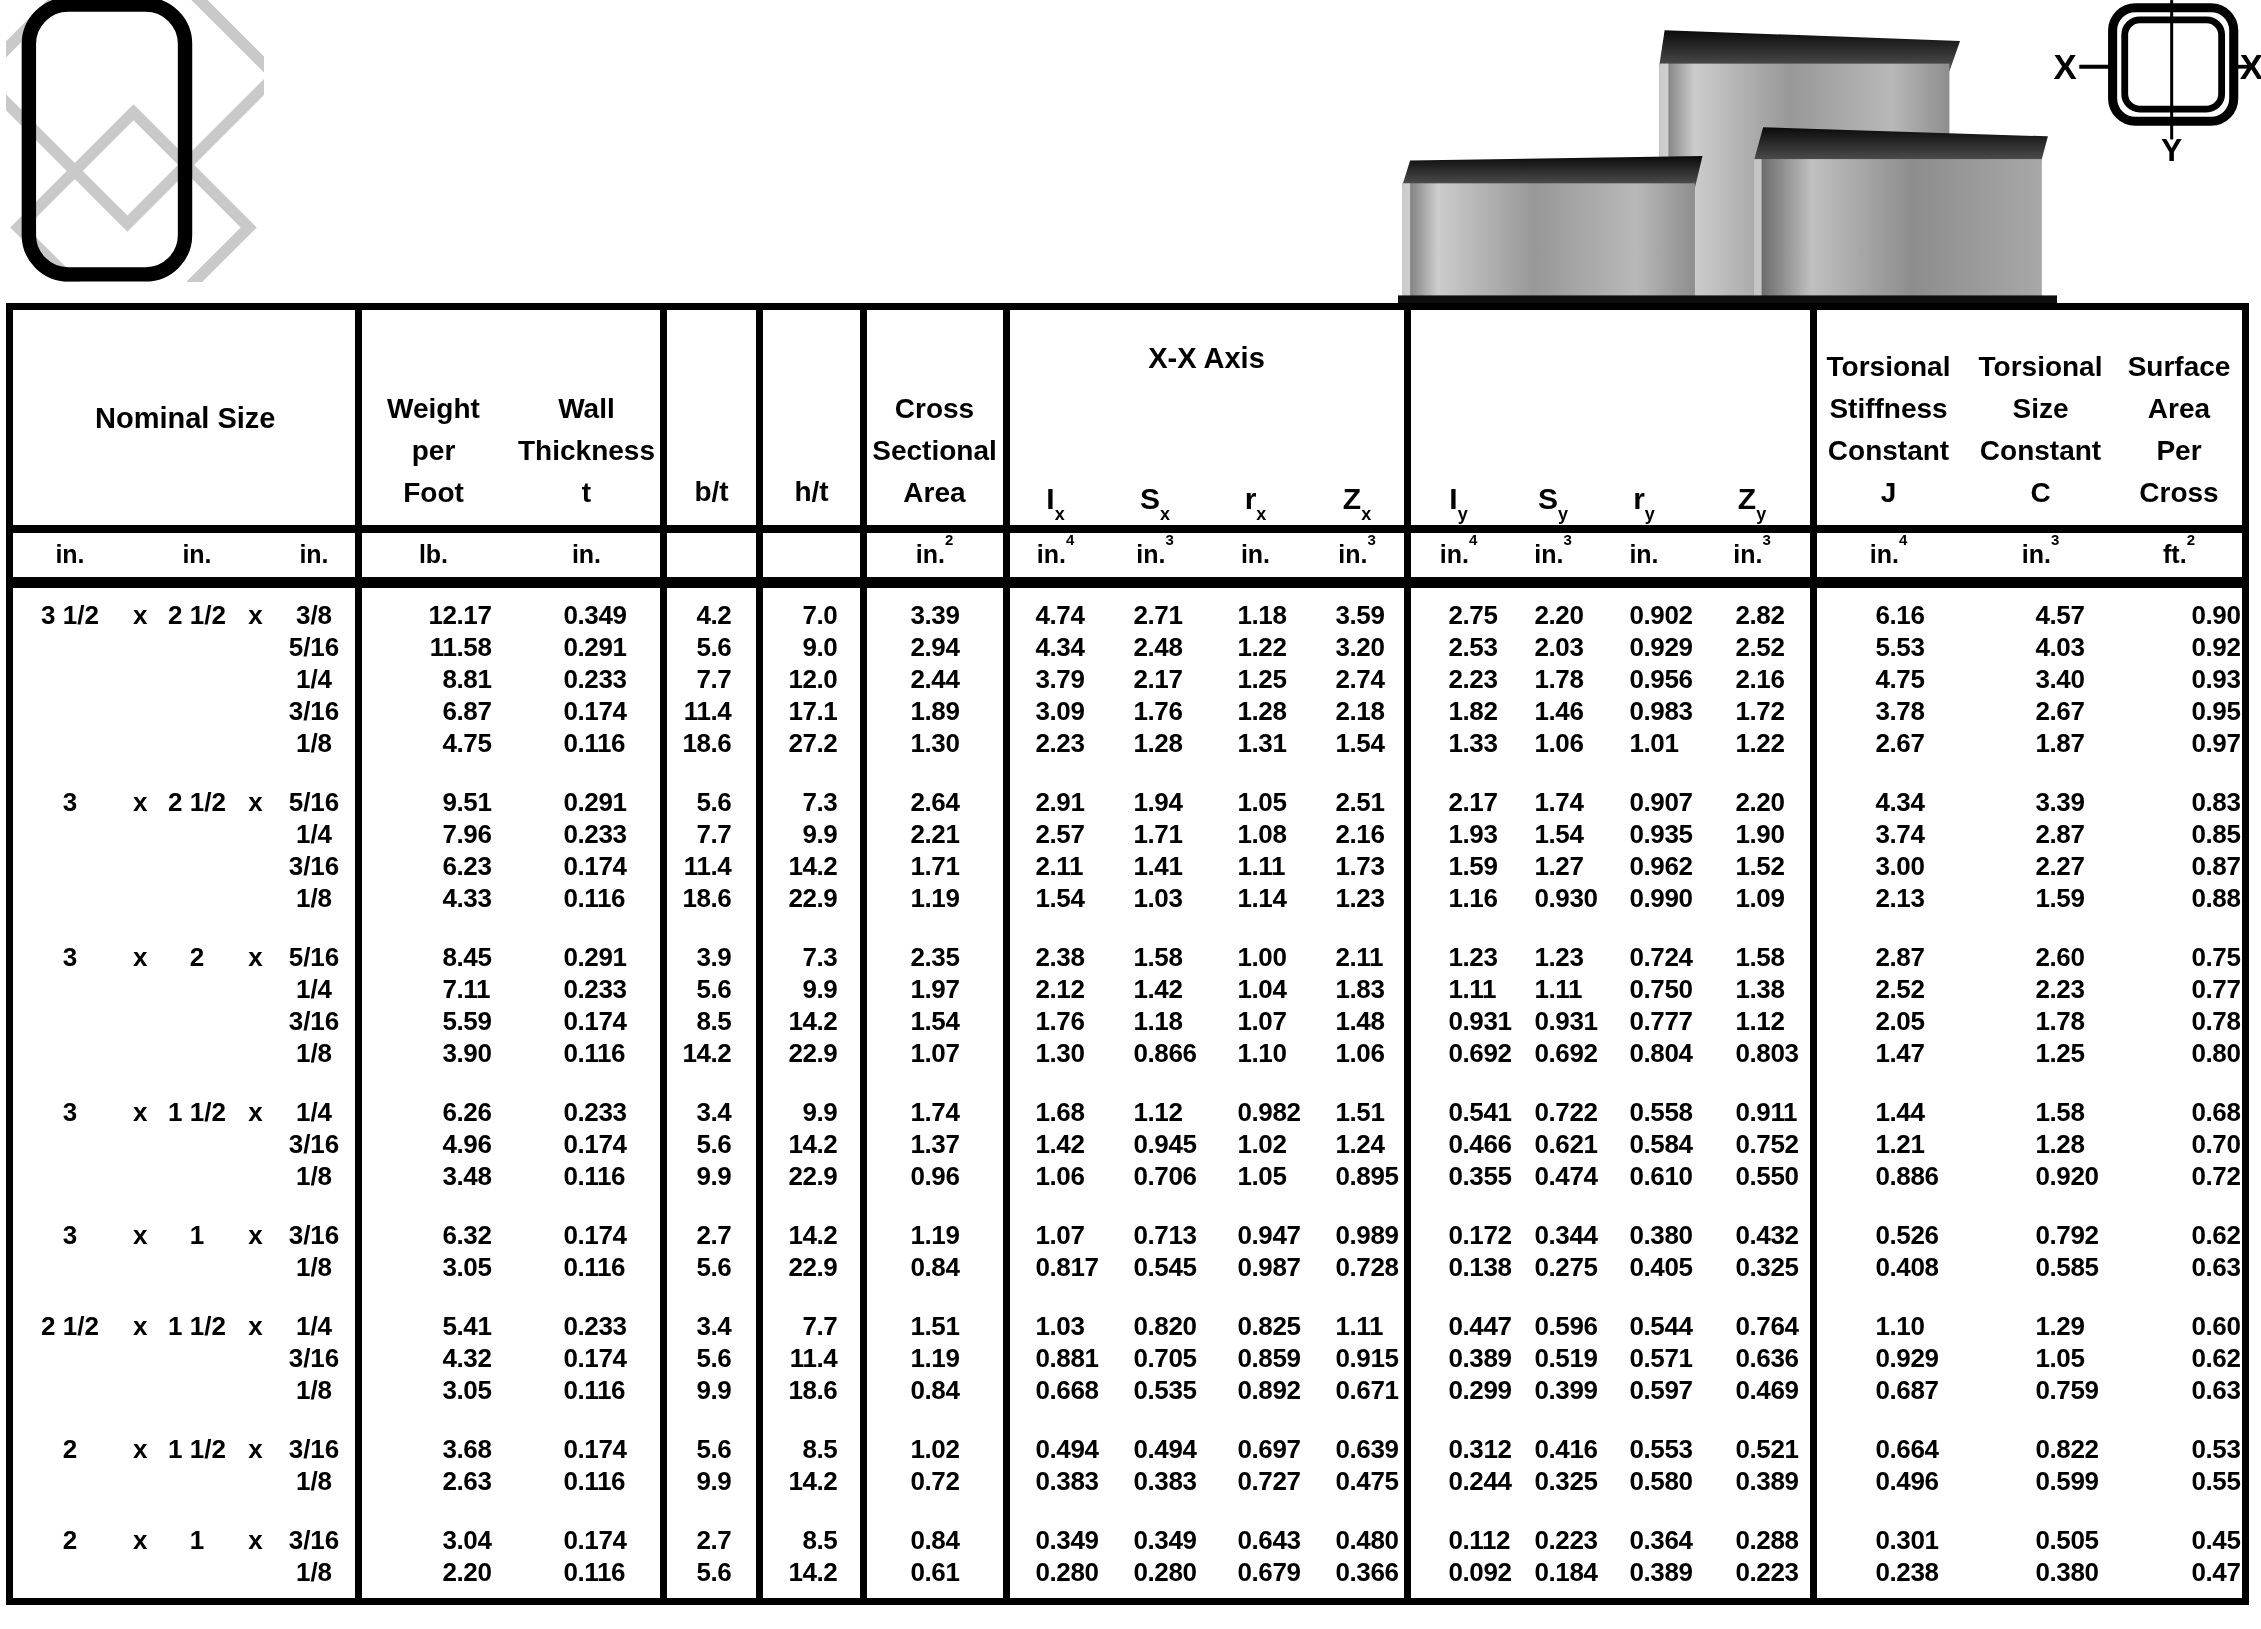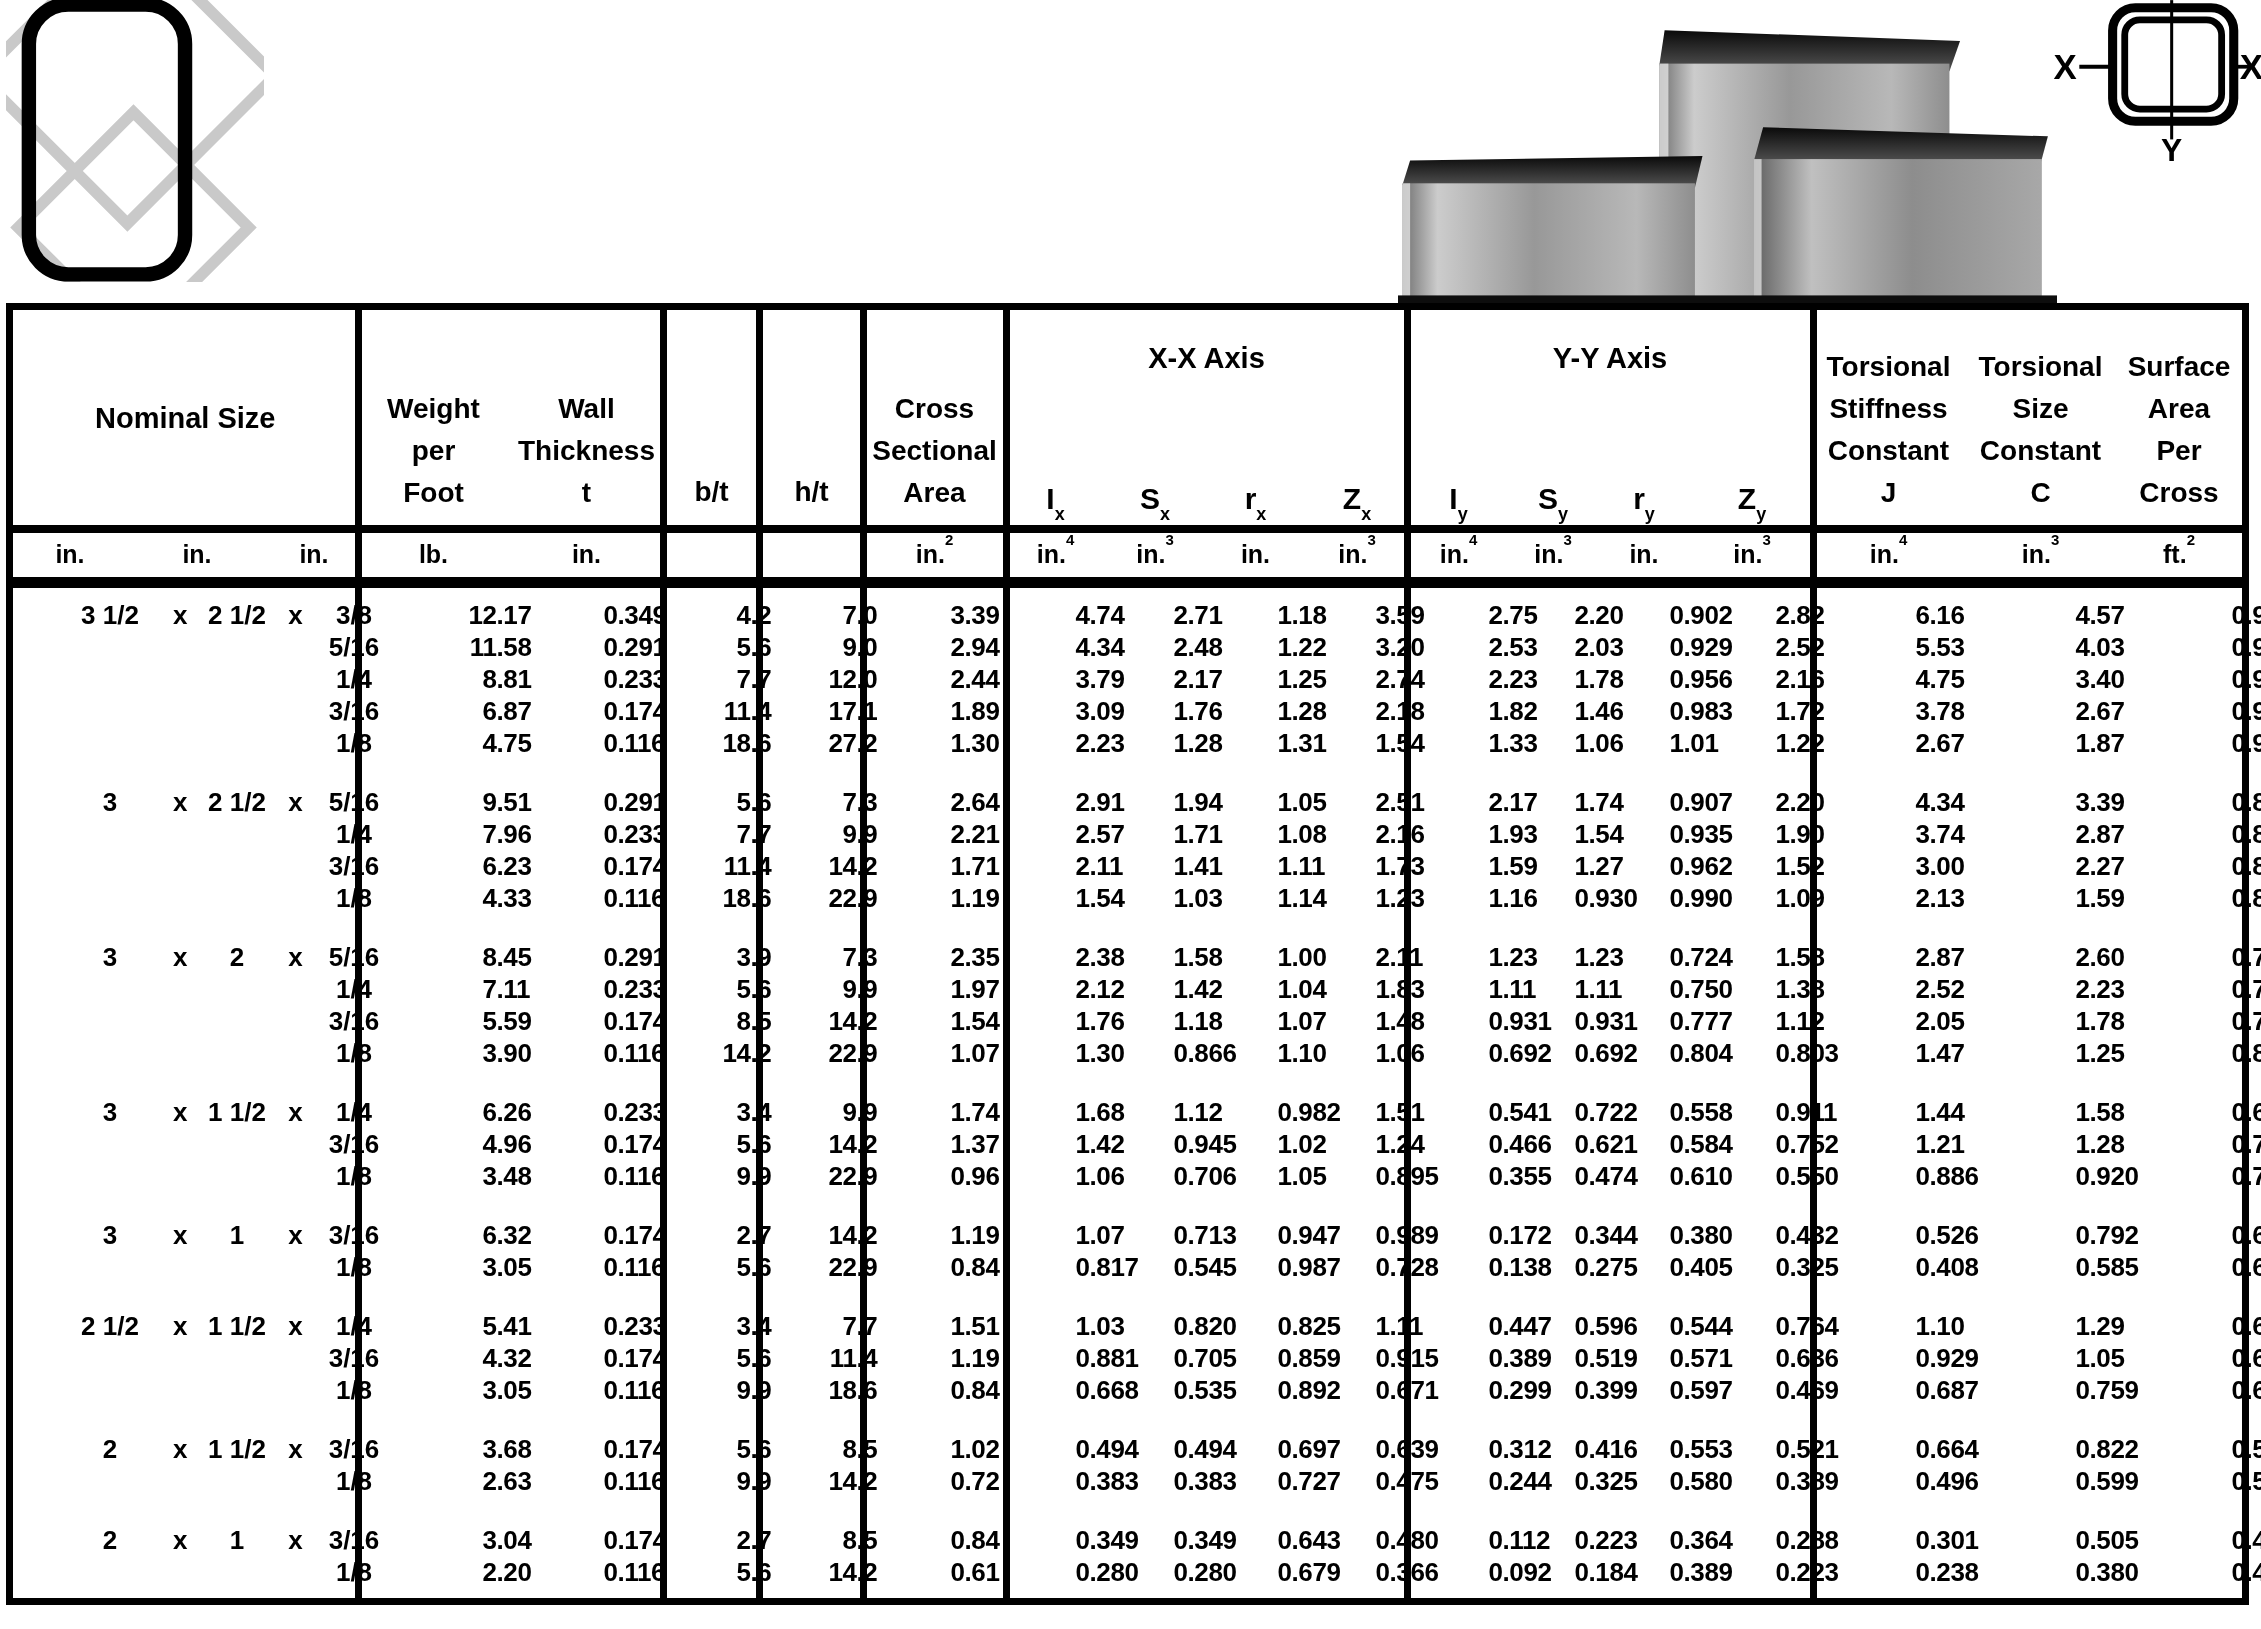--- a/index.html
+++ b/index.html
@@ -56,21 +56,21 @@
 
   sub { font-size:0.60em; line-height:0; position:relative; top:0.22em; }
   sup { font-size:0.60em; line-height:0; position:relative; top:-0.55em; }
 
   
   .units { position:absolute; left:0; top:222px; width:100%; height:45px; align-items:center; }
   .ucell { text-align:center; font-size:25px; font-weight:bold; }
 
   
   .tbody { position:absolute; left:0; top:277px; width:100%; padding-top:12px; }
-  .dgroup { margin-bottom:27px;padding-left:40px; }
+  .dgroup { margin-bottom:27px; }
   .drow { height:32px; align-items:center; }
   .ncell { font-size:26px; font-weight:bold; text-align:center; white-space:nowrap; }
   .vcell { display:flex; font-size:26px; font-weight:bold; letter-spacing:-0.4px; white-space:nowrap; }
   .vcell .ip { display:inline-block; width:var(--ip); text-align:right; flex:none; }
   .vcell .fp { flex:none; }
 </style>
 </head>
 <body>
 
 <div class="page">
@@ -157,21 +157,20 @@
           <div>Foot</div>
       </div>
       <div class="hc h-bt">b/t</div>
       <div class="hc h-ht">h/t</div>
       <div class="hc h-area">
         <div>Cross</div>
           <div>Sectional</div>
           <div>Area</div>
       </div>
       <div class="hc h-xx">X-X Axis</div>
-      <div class="hc h-yy">Y-Y Axis</div>
       <div class="sub s-ix rich">I<sub>x</sub></div>
       <div class="sub s-sx rich">S<sub>x</sub></div>
       <div class="sub s-rx rich">r<sub>x</sub></div>
       <div class="sub s-zx rich">Z<sub>x</sub></div>
       <div class="sub s-iy rich">I<sub>y</sub></div>
       <div class="sub s-sy rich">S<sub>y</sub></div>
       <div class="sub s-ry rich">r<sub>y</sub></div>
       <div class="sub s-zy rich">Z<sub>y</sub></div>
       <div class="hc h-j">
         <div>Torsional</div>

